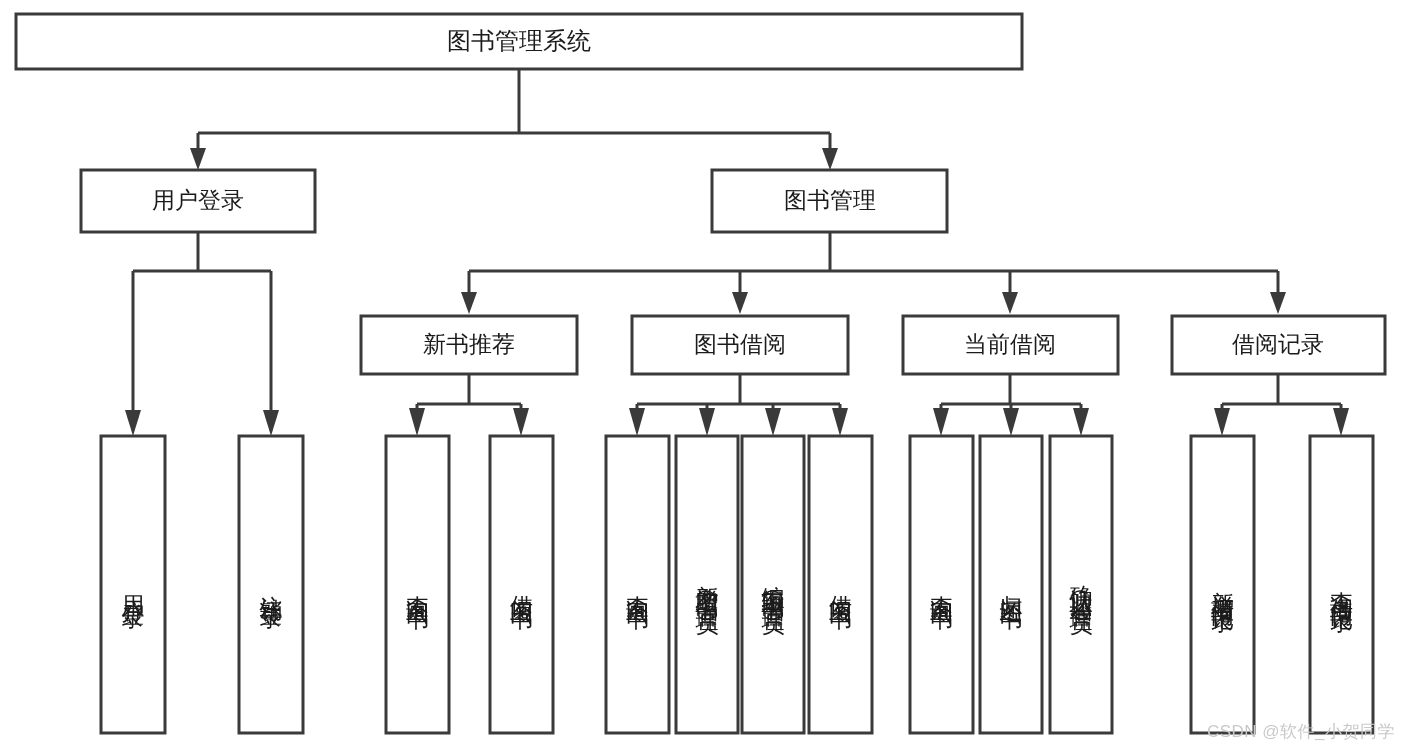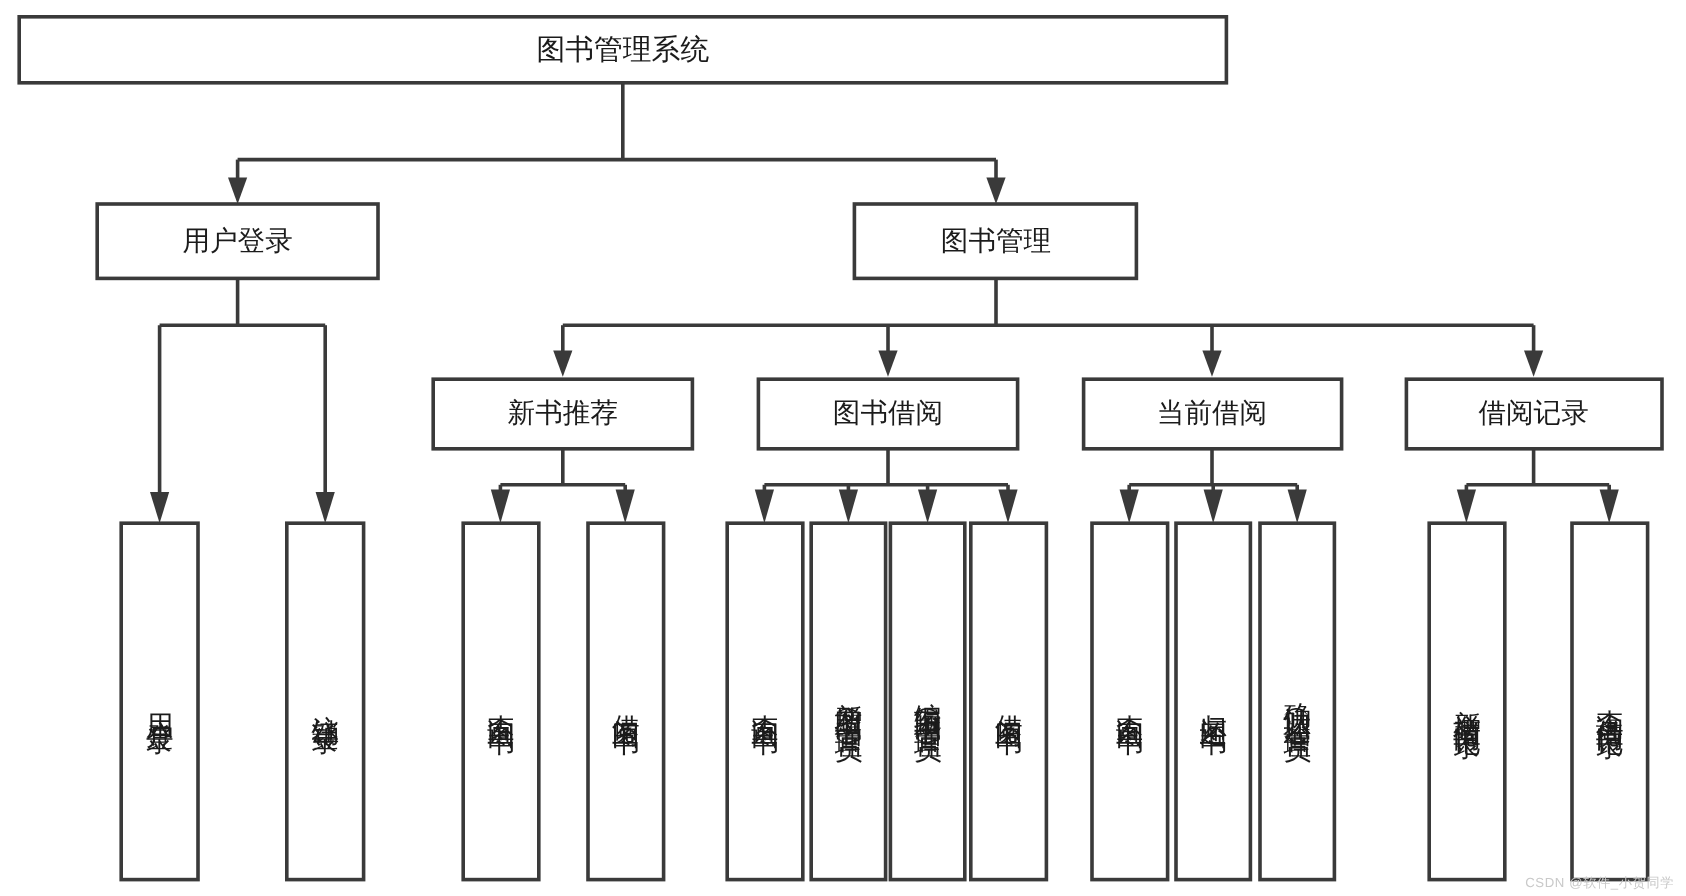--- a/index.html
+++ b/index.html
@@ -62,21 +62,21 @@
     letter-spacing: 4px;
     color: #1b1b1b;
     white-space: nowrap;
     text-align: center;
   }
   .watermark {
     position: absolute;
     right: 10px;
     bottom: 4px;
     font-family: "Liberation Sans", "DejaVu Sans", sans-serif;
-    font-size: 11px;
+    font-size: 17px;
     color: #c9c9c9;
     letter-spacing: 0.5px;
     white-space: nowrap;
   }
 </style>
 </head>
 <body>
 
 <svg id="diagram" viewBox="0 0 1405 747">
 

